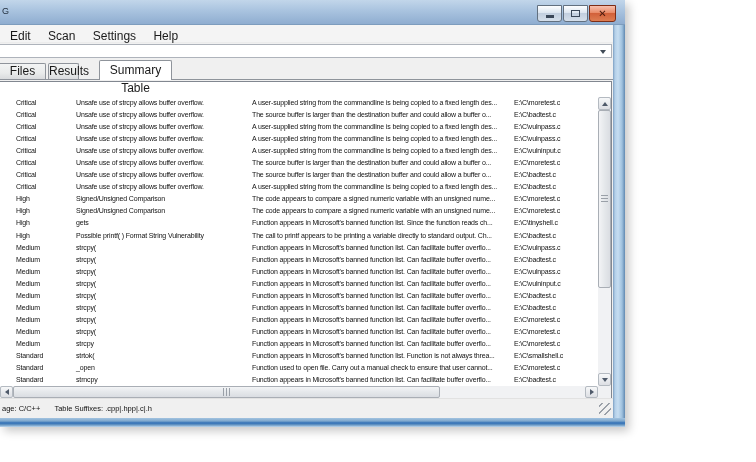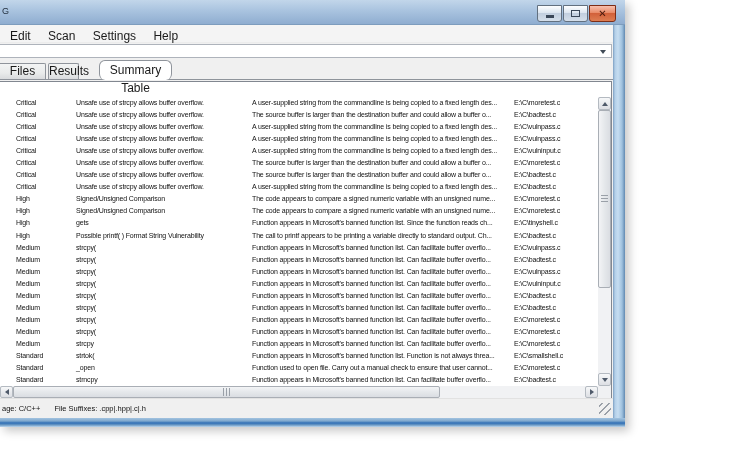--- a/index.html
+++ b/index.html
@@ -41,21 +41,21 @@
     border-left:3.5px solid transparent; border-right:3.5px solid transparent; border-top:4px solid #404a56; }
 
   
   .tabstrip { position:absolute; left:0; top:60px; width:613px; height:19px; font-size:12px; color:#1a1a1a; z-index:3; }
   .tab { position:absolute; top:3px; height:16px; line-height:15px; text-align:center;
     background:linear-gradient(180deg,#f3f4f4 0%,#e9ebeb 60%,#d9dbdd 100%);
     border:1px solid #8f949b; border-bottom:none; border-radius:2px 2px 0 0; }
   .tab-files { left:0; width:46px; border-left:none; border-radius:0 2px 0 0; }
   .tab-results { left:48px; width:31px; }
   .tab-active { left:99px; width:73px; top:0; height:20px; line-height:18px;
-    background:#ffffff; z-index:6;border-radius:6px; }
+    background:#ffffff; z-index:6; }
 
   
   .page { position:absolute; left:0; top:79px; width:613px; height:319px; background:#f0f0f0;
     border-top:1px solid #8f949b; }
   .listview { position:absolute; left:0; top:1px; width:612px; height:318px; background:#ffffff;
     border-top:1px solid #828790; border-right:1px solid #828790; border-bottom:1px solid #828790; }
   .lv-header { position:absolute; left:0; top:0; width:598px; height:15px;
     background:linear-gradient(180deg,#ffffff 0%,#f8f9fa 60%,#f1f2f4 100%);
     border-bottom:1px solid #dcdfe1; font-size:8px; color:#1a1a1a; }
   .hcell { position:absolute; top:0; height:14px; line-height:14px; padding-left:4px;
@@ -344,20 +344,20 @@
           <div class="sb-btn sb-right">
               <i class="arr arr-right"></i>
             </div>
         </div>
         <div class="sb-corner"></div>
       </div>
     </div>
 
     <div class="statusbar">
       <span class="status-language">age: C/C++</span>
-      <span class="status-suffixes">File Suffixes: .cpp|.hpp|.c|.h</span>
+      <span class="status-suffixes">Table Suffixes: .cpp|.hpp|.c|.h</span>
       <div class="resize-grip"></div>
     </div>
 
     <div class="win-border-right"></div>
     <div class="win-border-bottom"></div>
   </div>
 </div>
 
 </body></html>

